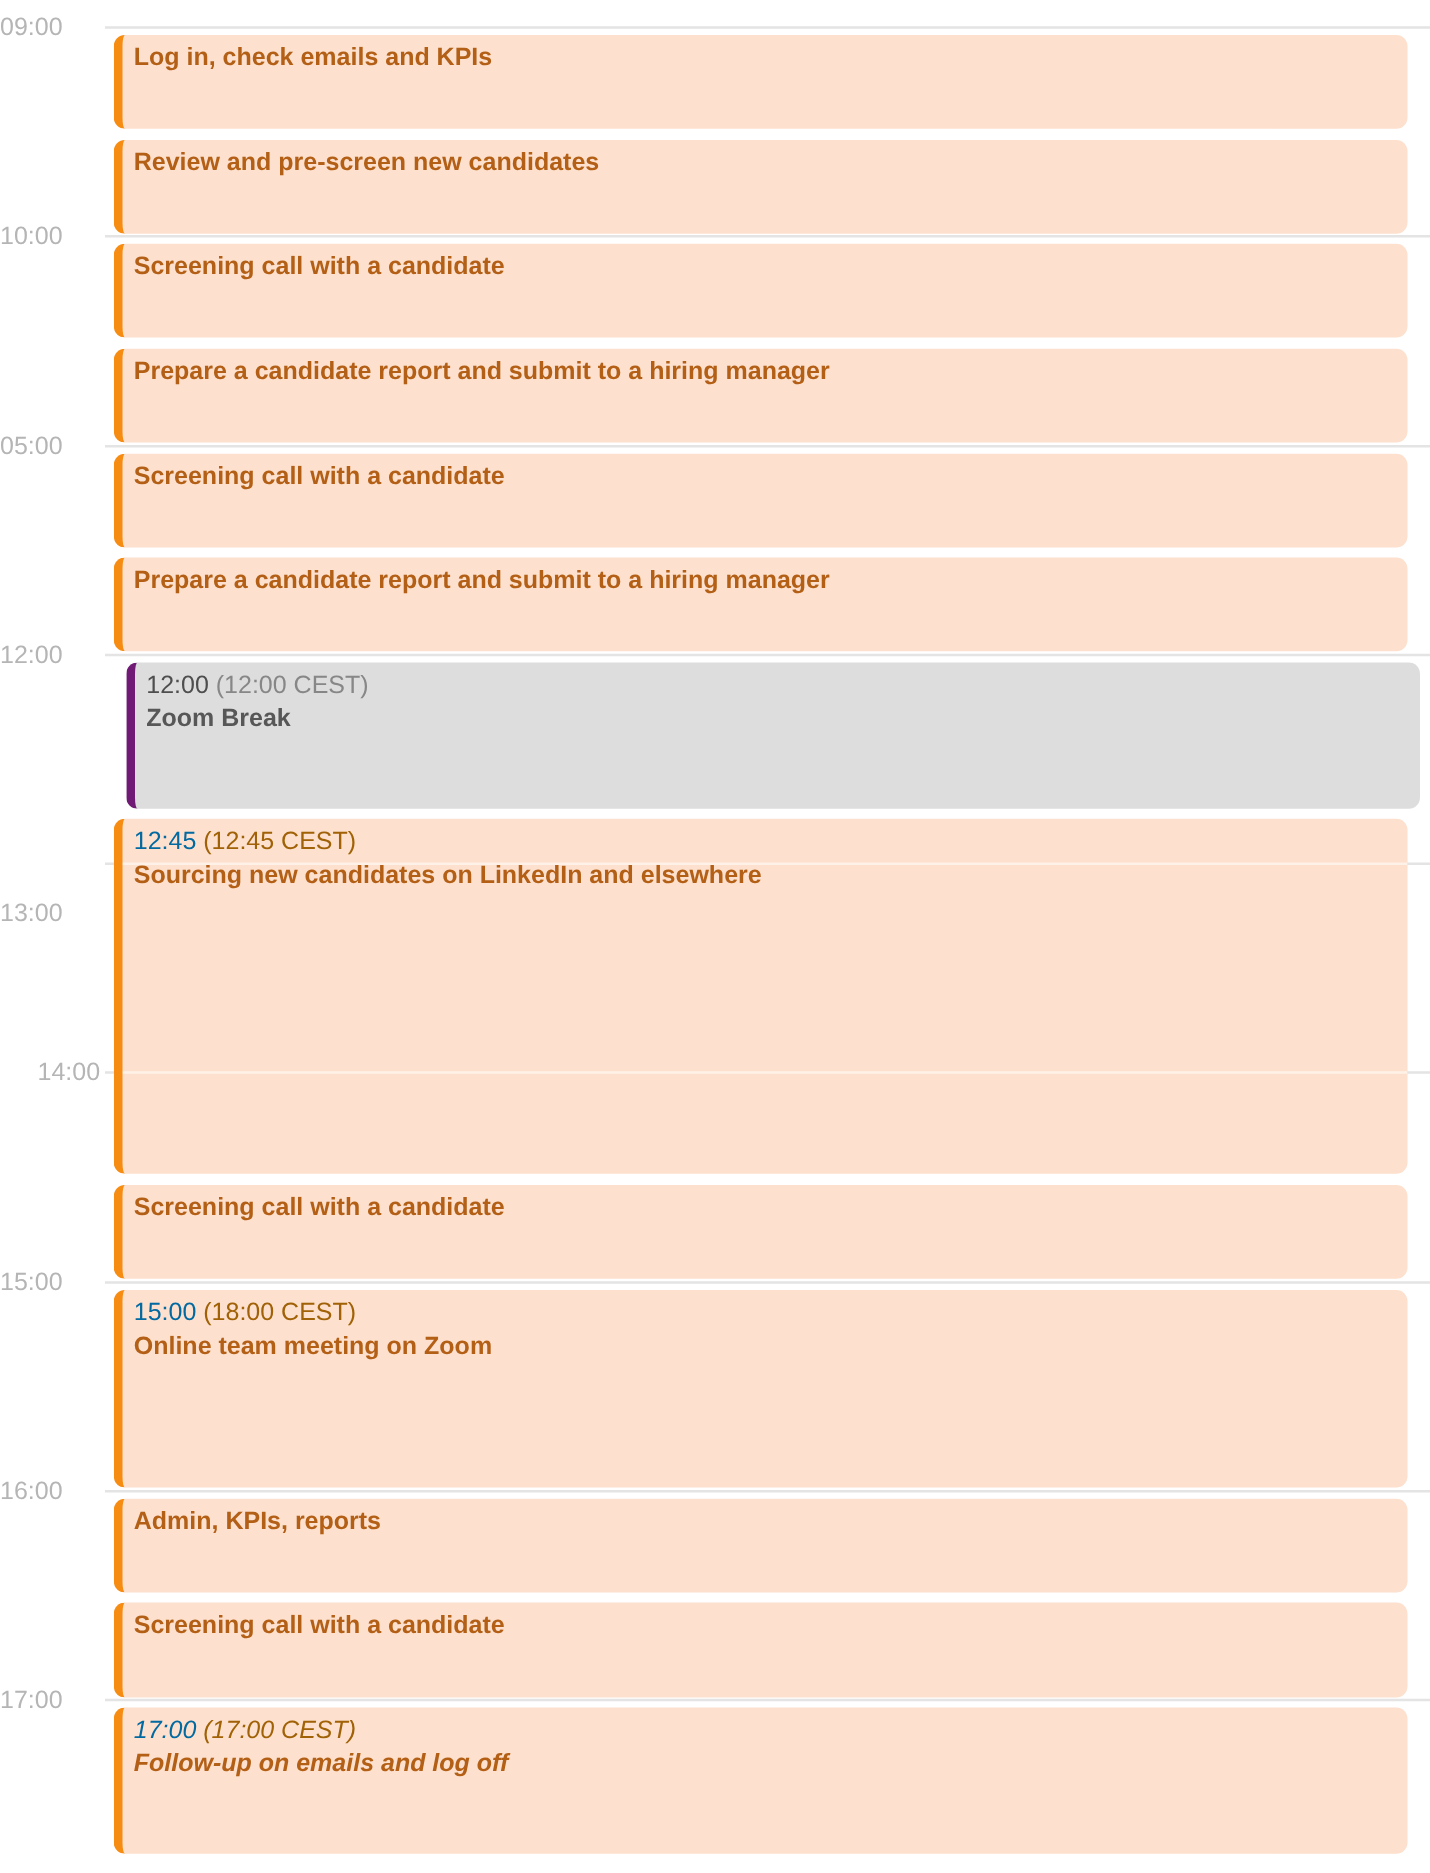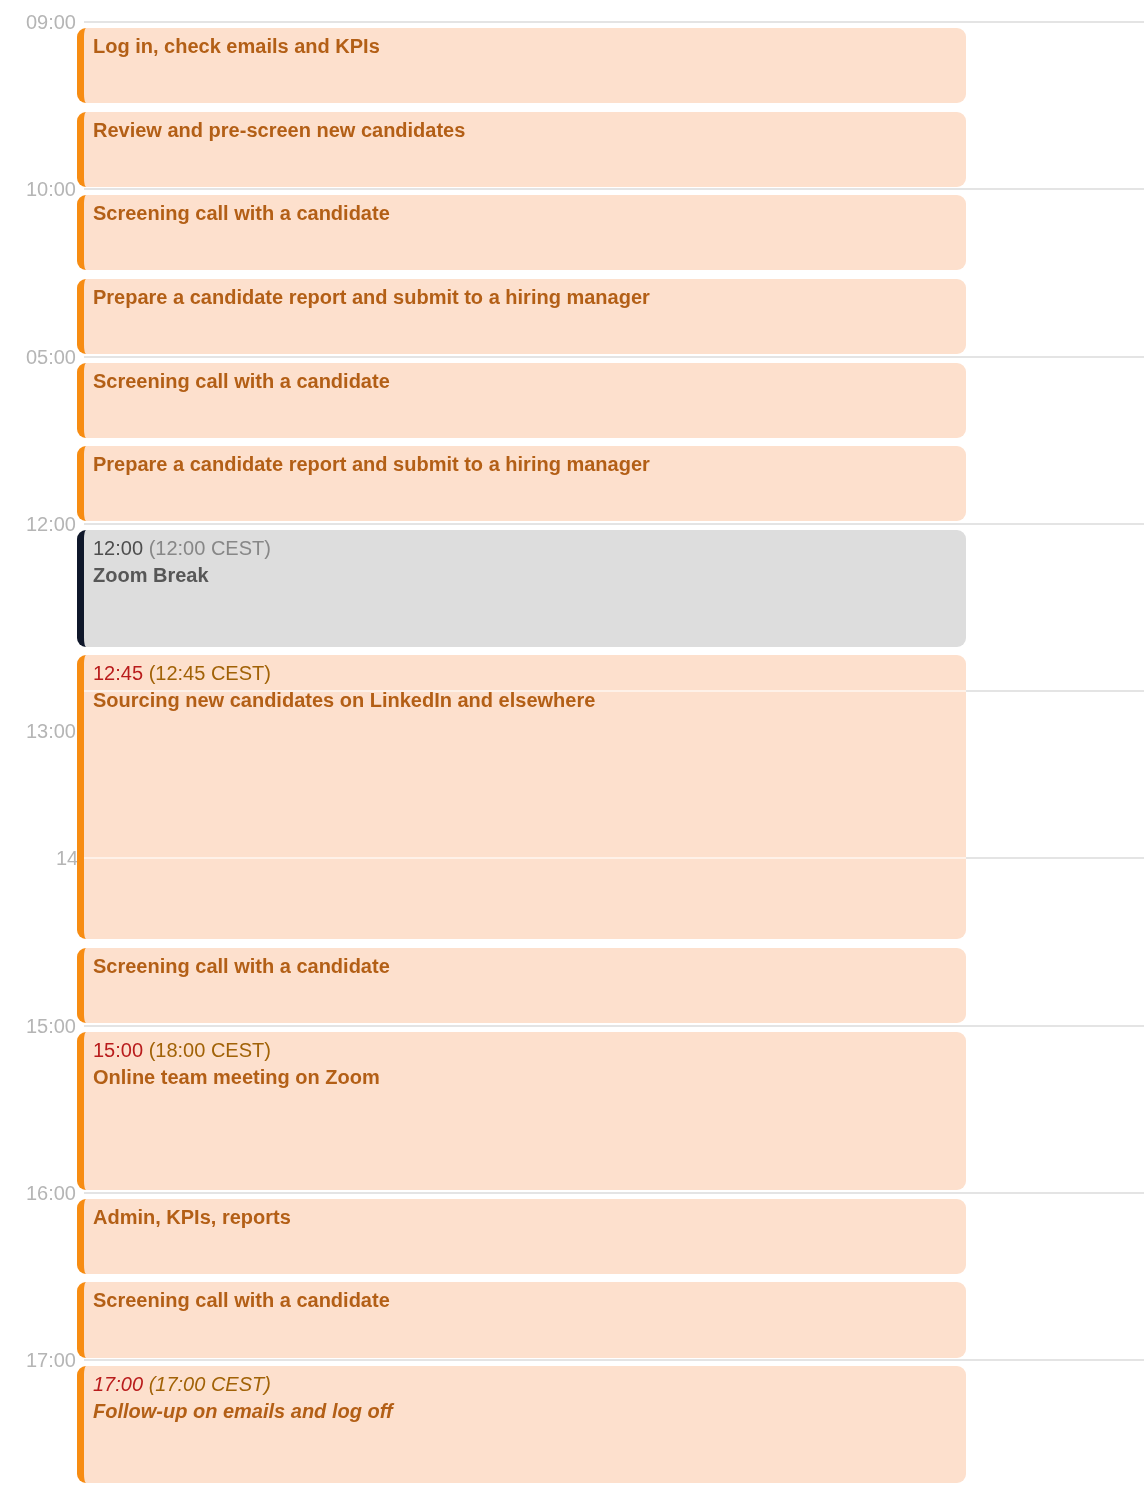--- a/index.html
+++ b/index.html
@@ -7,51 +7,51 @@
     width:1144px;height:1498px;
     background:#ffffff;
     font-family:"Liberation Sans", sans-serif;
     position:relative;
     overflow:hidden;
   }
   #calendar{position:absolute;inset:0;}
   .hour-label{
     position:absolute;
     left:0;width:76px;
-    text-align:right;
+    text-align:left;
     font-size:20px;
     line-height:28px;
     color:#b5b5b5;
     white-space:nowrap;
   }
   .gridline{
     position:absolute;
     left:84px;right:0;
     height:2px;
     background:#e4e4e4;
   }
   .event{
     position:absolute;
-    left:77px;
-    width:889px;
+    left:91px;
+    width:1035px;
     box-sizing:border-box;
     border-radius:9px;
     padding:5px 10px 6px 9px;
     overflow:hidden;
     cursor:pointer;
   }
   .event.orange{background:#fde0cd;border-left:7px solid #f78c12;}
-  .event.gray{background:#dddddd;border-left:7px solid #0f172a;}
+  .event.gray{background:#dddddd;border-left:7px solid #701a75;margin-left:10px;}
   .event-time{
     font-size:20px;
     line-height:27px;
     font-weight:400;
     white-space:nowrap;
   }
-  .orange .event-time .t-main{color:#b91c1c;}
+  .orange .event-time .t-main{color:#0369a1;}
   .orange .event-time .t-tz{color:#a16207;}
   .gray .event-time .t-main{color:#4e4e4e;}
   .gray .event-time .t-tz{color:#878787;}
   .event-title{
     font-size:20px;
     line-height:27px;
     font-weight:700;
     white-space:nowrap;
   }
   .orange .event-title{color:#b35f16;}

